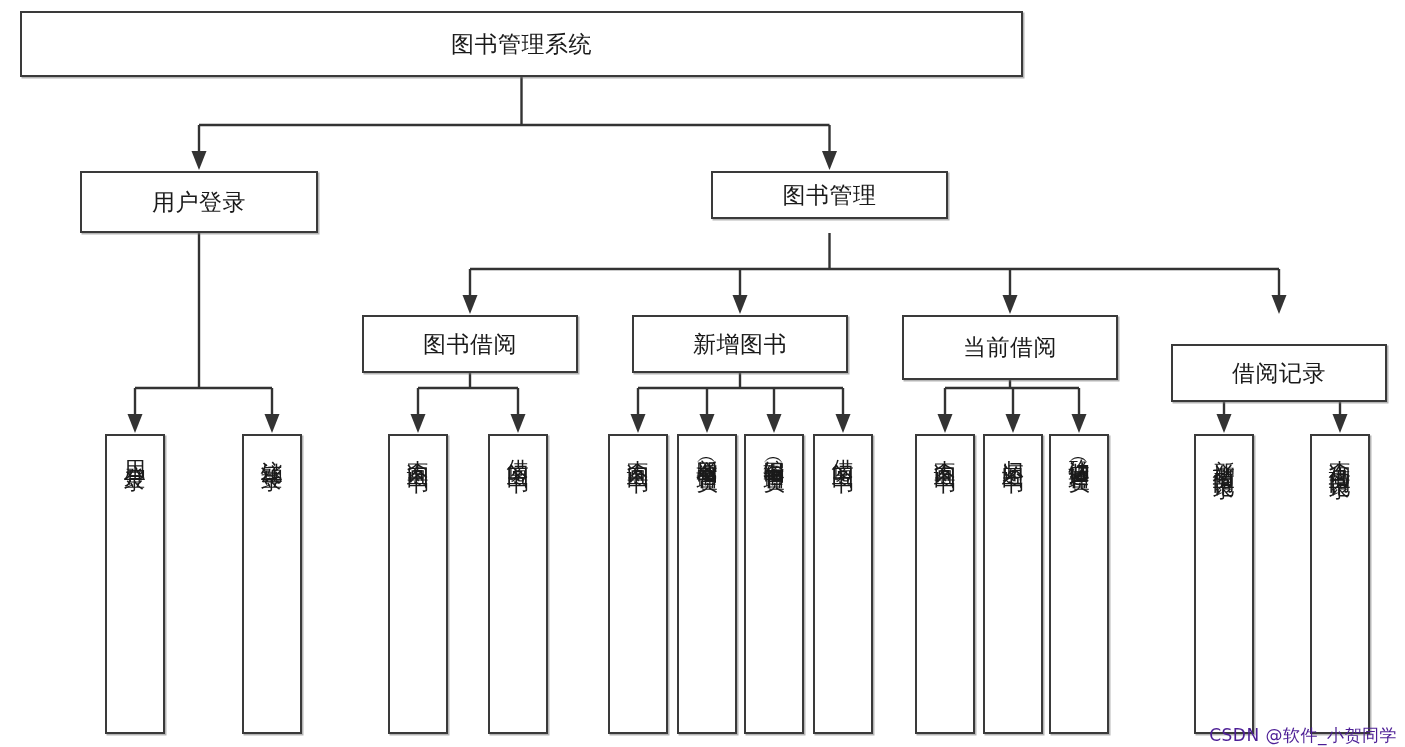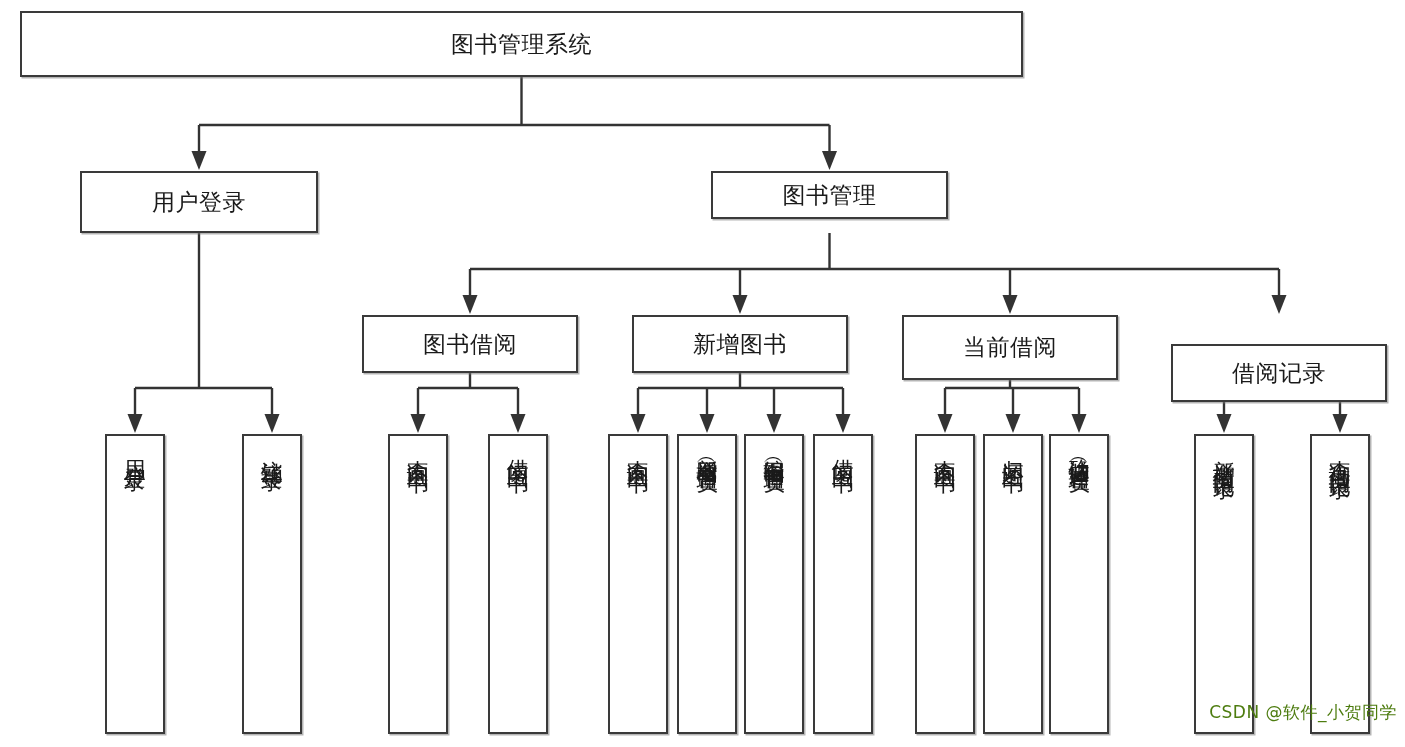--- a/index.html
+++ b/index.html
@@ -68,23 +68,23 @@
   }
   .conn {
     stroke: #333333;
     stroke-width: 2.4;
     fill: none;
   }
   .arrowhead { fill: #333333; }
   #watermark {
     position: absolute;
     right: 8px;
-    bottom: 23px;
+    bottom: 0;
     font-size: 17px;
-    color: #4d7c0f;
+    color: #4c1d95;
     letter-spacing: 0.5px;
     user-select: none;
     white-space: nowrap;
   }
 </style>
 </head>
 <body>
 
 <div id="diagram-root">
   <svg id="connectors" viewBox="0 0 1405 747">

